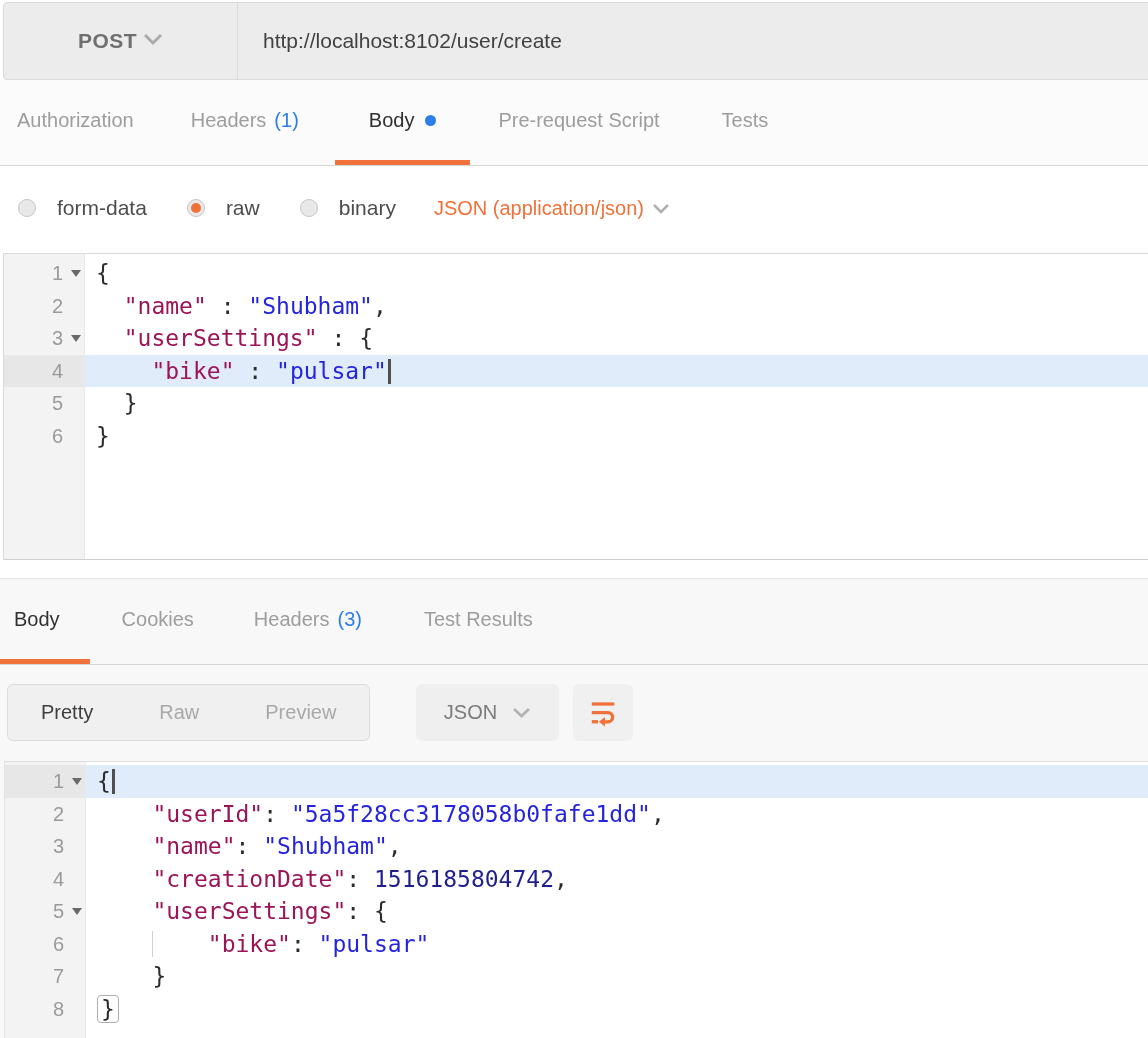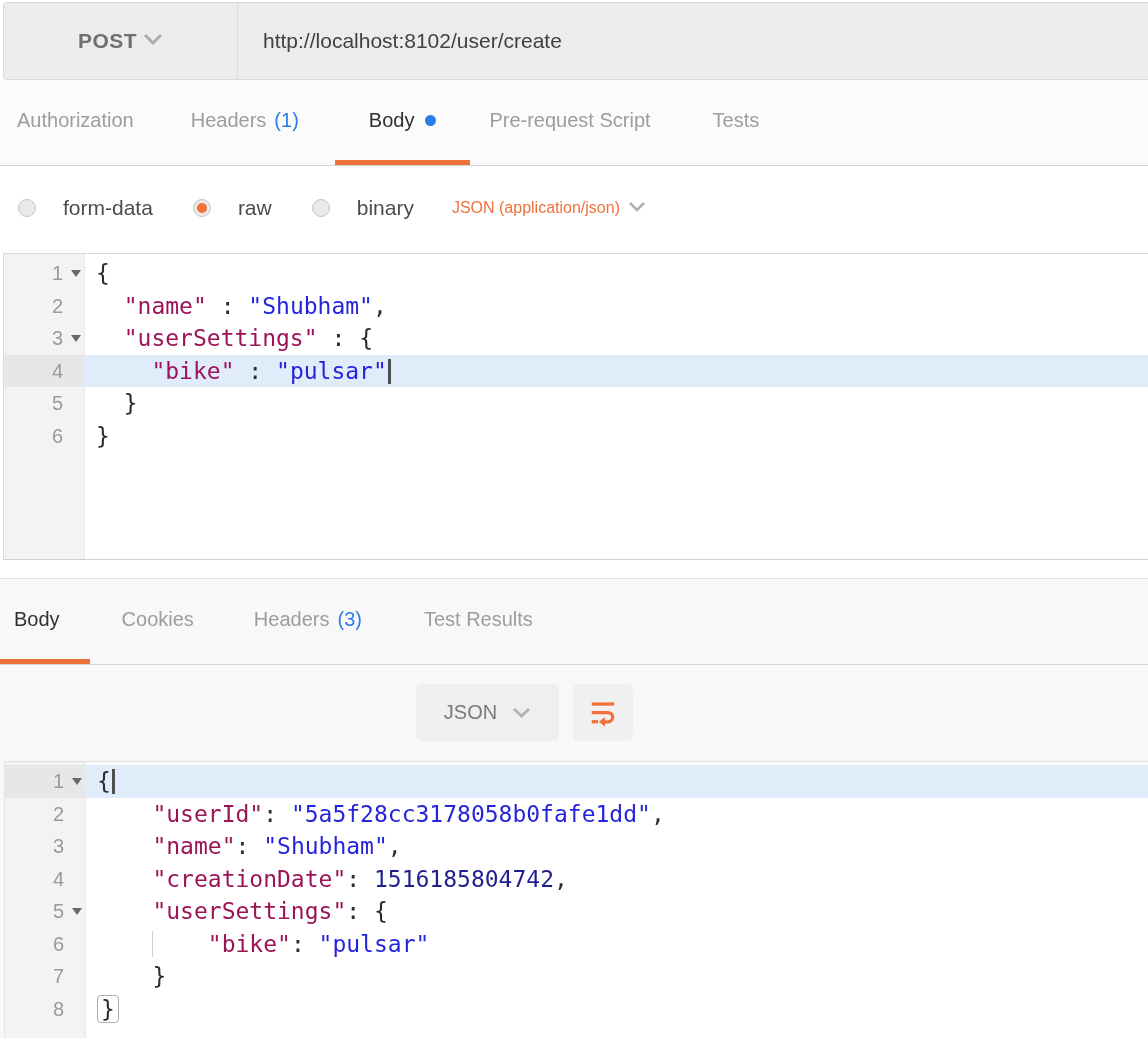--- a/index.html
+++ b/index.html
@@ -46,31 +46,31 @@
   .tab .dot {
     display:inline-block; width:11px; height:11px; border-radius:50%;
     background:#2b7de9; margin-left:11px;
   }
 
   
   .mode-row {
     position:absolute; left:0; top:166px; width:100%; height:84px;
     background:#fff; display:flex; align-items:center; padding-left:18px;
   }
-  .mode-opt { display:flex; align-items:center; gap:27px; cursor:pointer; }
+  .mode-opt { display:flex; align-items:center; gap:21px; cursor:pointer; }
   .mode-opt .lbl { font-size:21px; color:#4c4c4c; }
   .radio {
     width:18px; height:18px; border-radius:50%;
     background:#e9e9e9; border:1px solid #c5c5c5;
     display:flex; align-items:center; justify-content:center; flex:0 0 18px;
   }
   .radio.sel::after { content:""; width:10px; height:10px; border-radius:50%; background:#f0713a; }
   .content-type {
     display:flex; align-items:center; gap:8px; cursor:pointer;
-    font-size:16px; color:#f0713a; white-space:nowrap;
+    font-size:20px; color:#f0713a; white-space:nowrap;
   }
 
   
   .editor {
     position:absolute; font-family:"DejaVu Sans Mono", monospace; font-size:23px;
     background:linear-gradient(to right,#f3f3f3 0,#f3f3f3 80px,#e9e9e9 80px,#e9e9e9 81px,#ffffff 81px);
     cursor:text; overflow:hidden;
   }
   .editor.req {
     left:3px; top:253px; right:0; height:307px;
@@ -153,21 +153,21 @@
     <span>Authorization</span>
   </div>
   <div class="tab" style="margin-left:57px">
     <span>Headers</span>
     <span class="count">(1)</span>
   </div>
   <div class="tab active" style="margin-left:36px; padding:0 34px; color:#303030;">
     <span>Body</span>
     <span class="dot"></span>
   </div>
-  <div class="tab" style="margin-left:19px">
+  <div class="tab" style="margin-left:28px">
     <span>Pre-request Script</span>
   </div>
   <div class="tab" style="margin-left:62px">
     <span>Tests</span>
   </div>
 </div>
 
 <div class="mode-row">
   <div class="mode-opt">
     <span class="radio"></span>
@@ -244,20 +244,31 @@
     <div class="tab" style="margin-left:60px">
       <span>Headers</span>
       <span class="count">(3)</span>
     </div>
     <div class="tab" style="margin-left:62px">
       <span>Test Results</span>
     </div>
   </div>
 
   <div class="res-toolbar">
+    <div class="view-group">
+      <div class="view-btn active">
+        <span>Pretty</span>
+      </div>
+      <div class="view-btn">
+        <span>Raw</span>
+      </div>
+      <div class="view-btn">
+        <span>Preview</span>
+      </div>
+    </div>
     <div class="json-dd">
       <span>JSON</span>
       <span class="chev">
         <svg width="19" height="12" viewBox="0 0 19 12">
             <polyline points="2,2 9.5,9 17,2" fill="none" stroke="#b3b3b3" stroke-width="2.8"></polyline>
           </svg>
       </span>
     </div>
     <div class="wrap-btn">
       <span style="display:flex">

